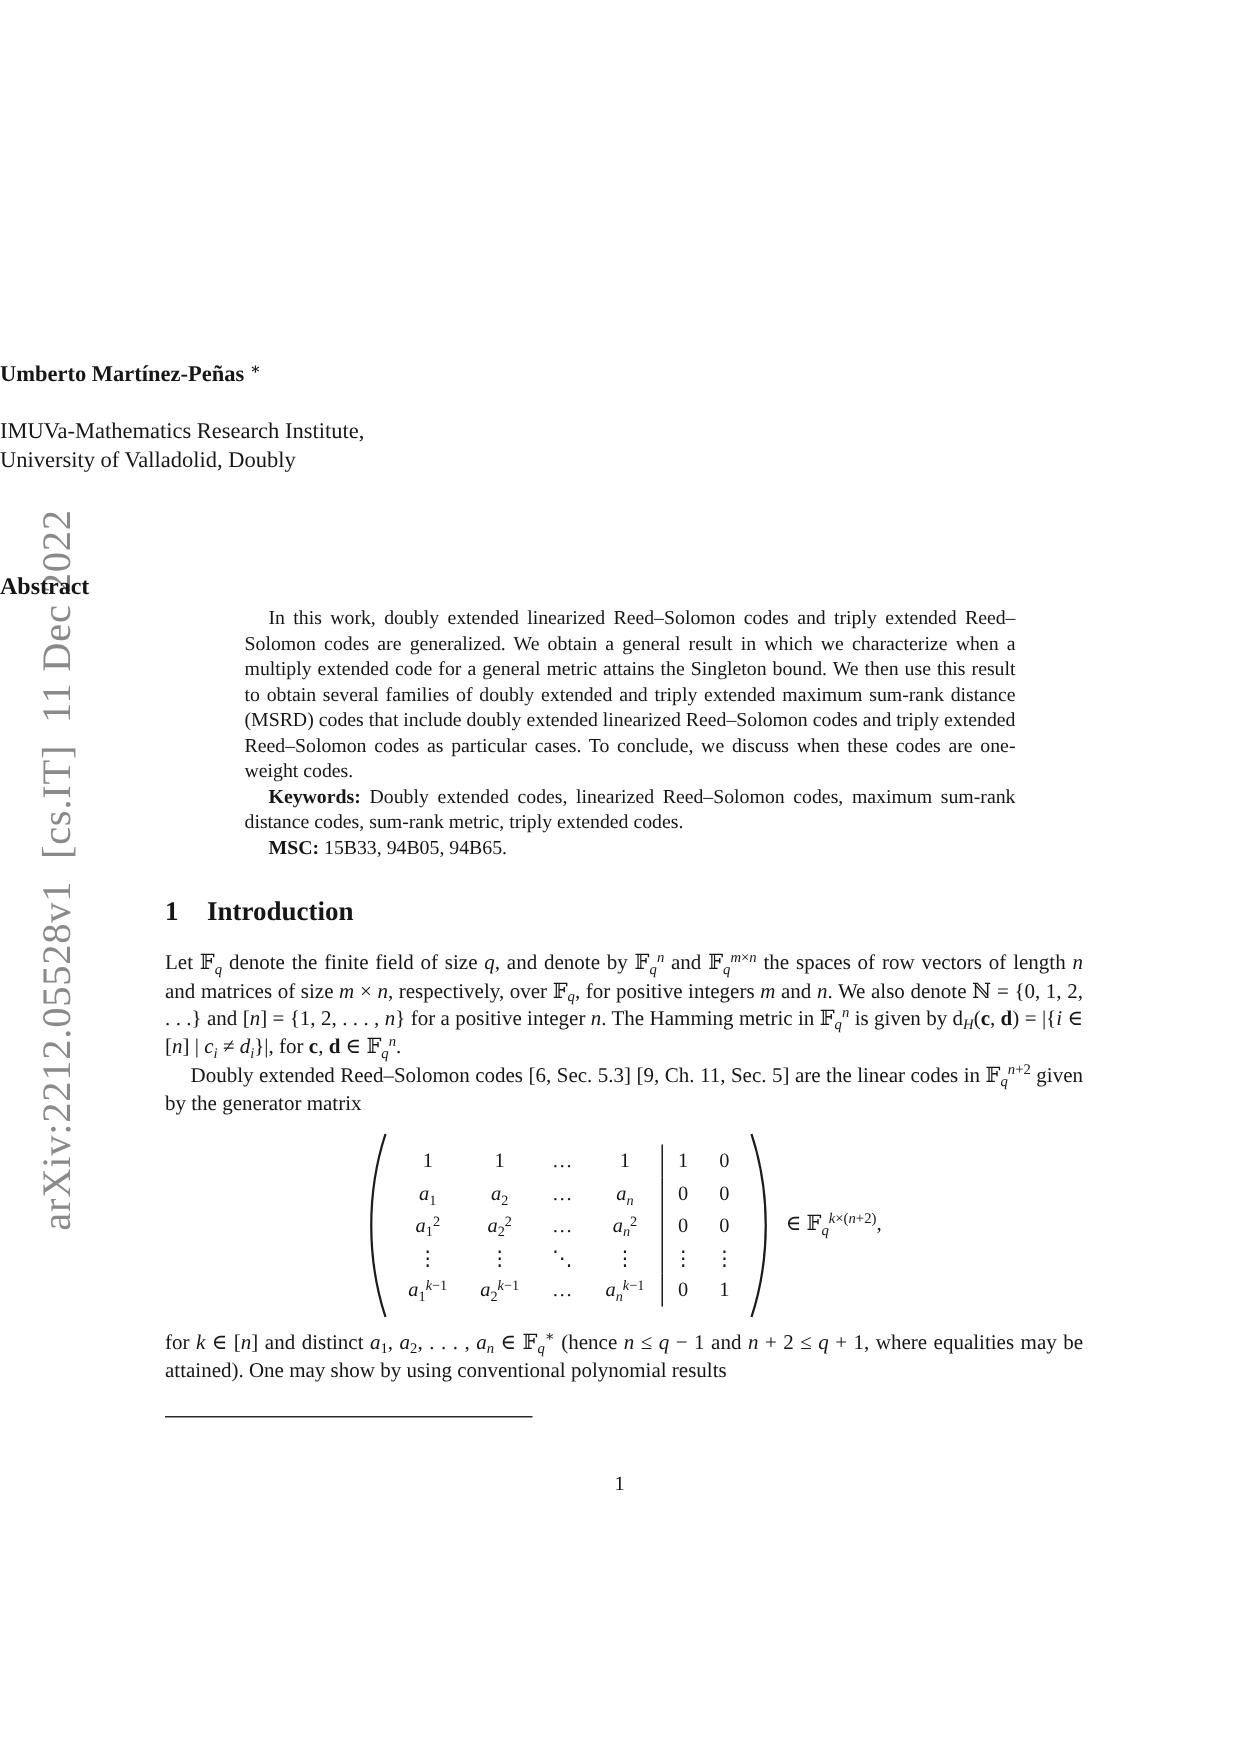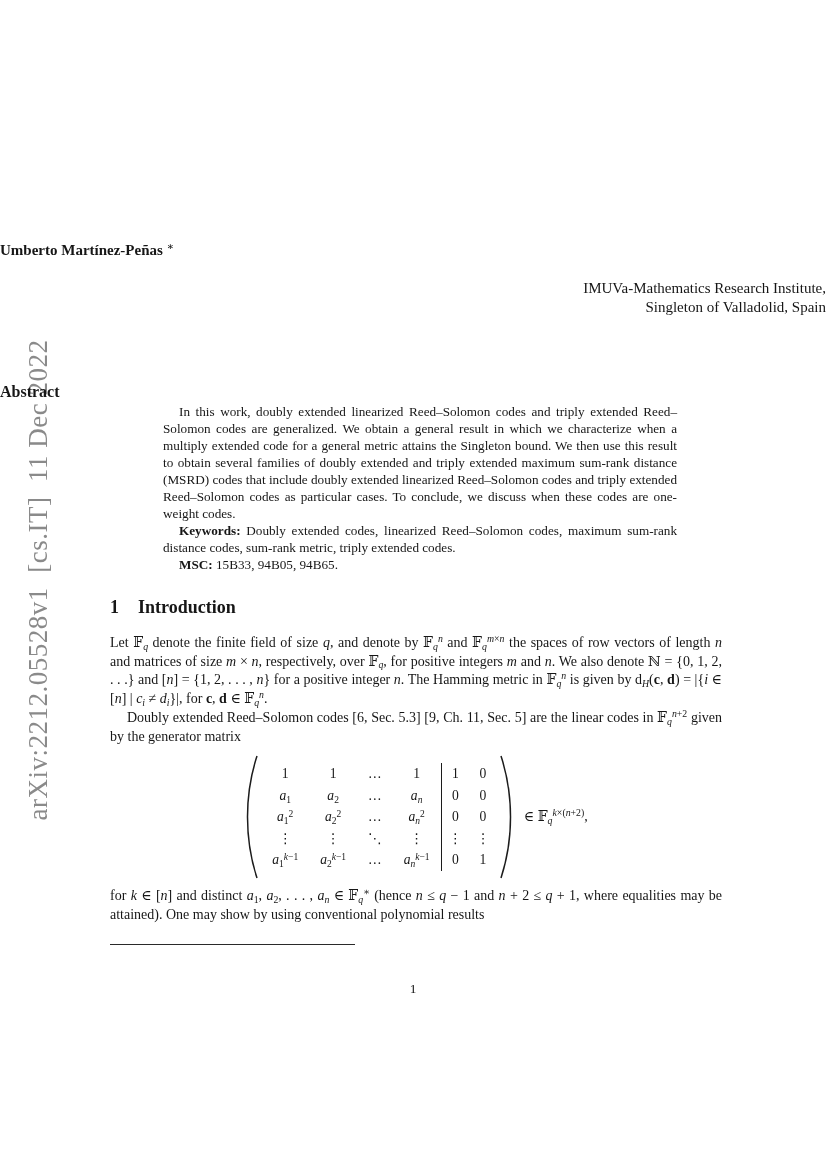--- a/index.html
+++ b/index.html
@@ -25,21 +25,21 @@
     transform:translate(-50%,-50%) rotate(-90deg);
     white-space:pre;
     font-size:27px;
     color:#8a8a8a;
     letter-spacing:0.5px;
   }
 
   
   .title{position:absolute;top:190px;left:0;right:0;text-align:center;font-size:21.5px;}
   .author{position:absolute;top:242px;left:0;right:0;text-align:left;font-size:15px;font-weight:bold;}
-  .affiliation{position:absolute;top:279px;left:0;right:0;text-align:right;font-size:15px;line-height:18.5px;}
+  .affiliation{position:absolute;top:279px;left:0;right:0;text-align:left;font-size:15px;line-height:18.5px;}
 
   
   .abstract-heading{position:absolute;top:383px;left:0;right:0;font-size:16px;font-weight:bold;}
   .abstract-block{
     position:absolute;top:403px;left:163px;width:514px;
     font-size:13.2px;line-height:17px;text-align:justify;
   }
   .abstract-block p{margin:0;text-indent:16px;}
 
   
@@ -80,21 +80,21 @@
 </head>
 <body>
 
 <div class="page">
 
   <div class="arxiv-stamp">arXiv:2212.05528v1  [cs.IT]  11 Dec 2022</div>
 
   <div class="author">Umberto Martínez-Peñas <sup>∗</sup></div>
   <div class="affiliation">
     <div>IMUVa-Mathematics Research Institute,</div>
-    <div>Singleton of Valladolid, Spain</div>
+    <div>University of Valladolid, Doubly</div>
   </div>
 
   <div class="abstract-heading">Abstract</div>
   <div class="abstract-block">
     <p>In this work, doubly extended linearized Reed–Solomon codes and triply extended Reed–Solomon codes are generalized. We obtain a general result in which we characterize when a multiply extended code for a general metric attains the Singleton bound. We then use this result to obtain several families of doubly extended and triply extended maximum sum-rank distance (MSRD) codes that include doubly extended linearized Reed–Solomon codes and triply extended Reed–Solomon codes as particular cases. To conclude, we discuss when these codes are one-weight codes.</p>
     <p><b>Keywords:</b> Doubly extended codes, linearized Reed–Solomon codes, maximum sum-rank distance codes, sum-rank metric, triply extended codes.</p>
     <p><b>MSC:</b> 15B33, 94B05, 94B65.</p>
   </div>
 
   <div class="section-heading">

